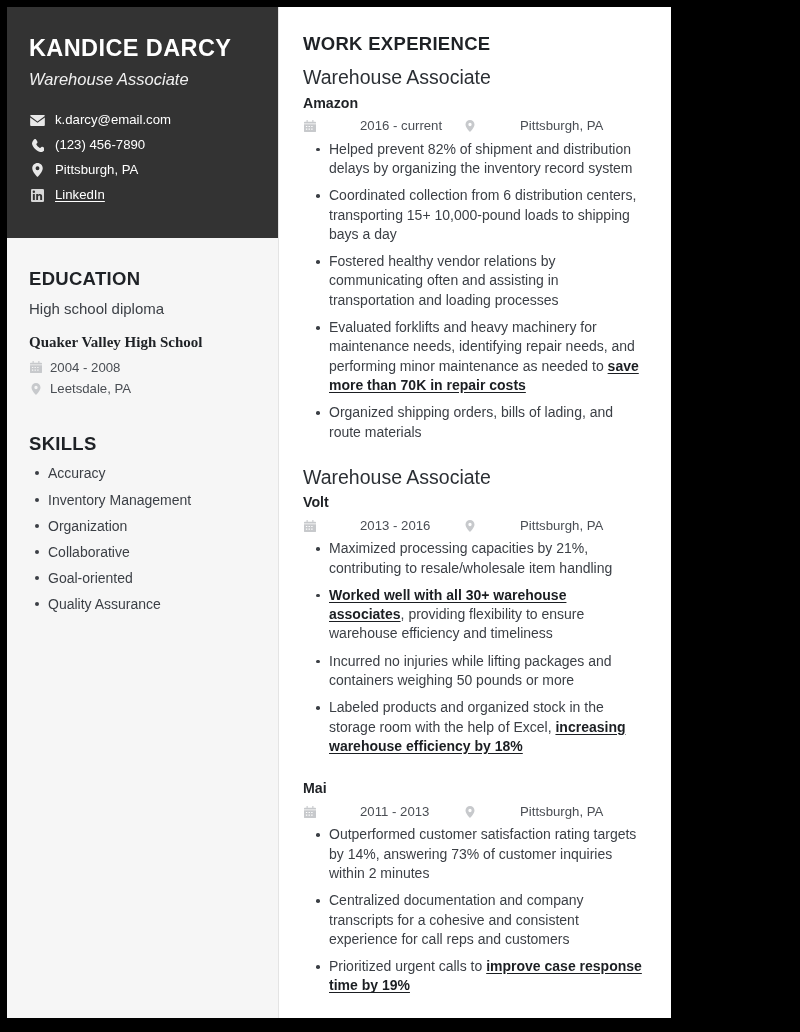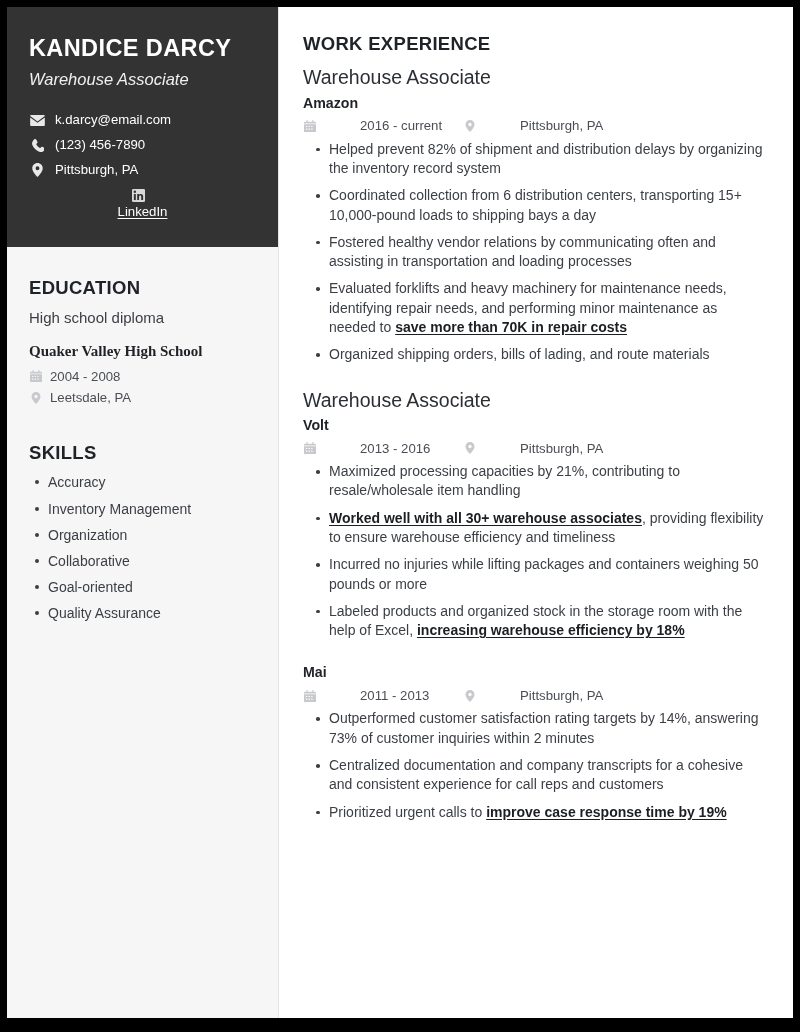--- a/index.html
+++ b/index.html
@@ -20,21 +20,21 @@
     box-sizing: border-box;
     width: 800px;
     height: 1032px;
     background: #000000;
     padding: 7px 7px 14px 7px;
   }
 
   .sheet {
     position: relative;
     box-sizing: border-box;
-    width: 786px;
+    width: 664px;
     height: 1011px;
     background: #ffffff;
     display: flex;
     overflow: hidden;
   }
 
   
   .sidebar {
     position: relative;
     box-sizing: border-box;
@@ -77,21 +77,21 @@
   }
   .contact-item {
     display: flex;
     align-items: center;
     font-size: 13.2px;
     line-height: 1.25;
     margin-bottom: 8.5px;
     color: #ffffff;
     font-weight: 500;
   }
-  .contact-item:last-child { margin-bottom: 0; flex-direction: column; }
+  .contact-item:last-child { margin-bottom: 8px; }
   .contact-ico {
     width: 17px;
     flex: 0 0 17px;
     margin-right: 9px;
     display: inline-flex;
     align-items: center;
     justify-content: center;
     color: #e8e8e8;
   }
   .contact-ico svg { display: block; }

